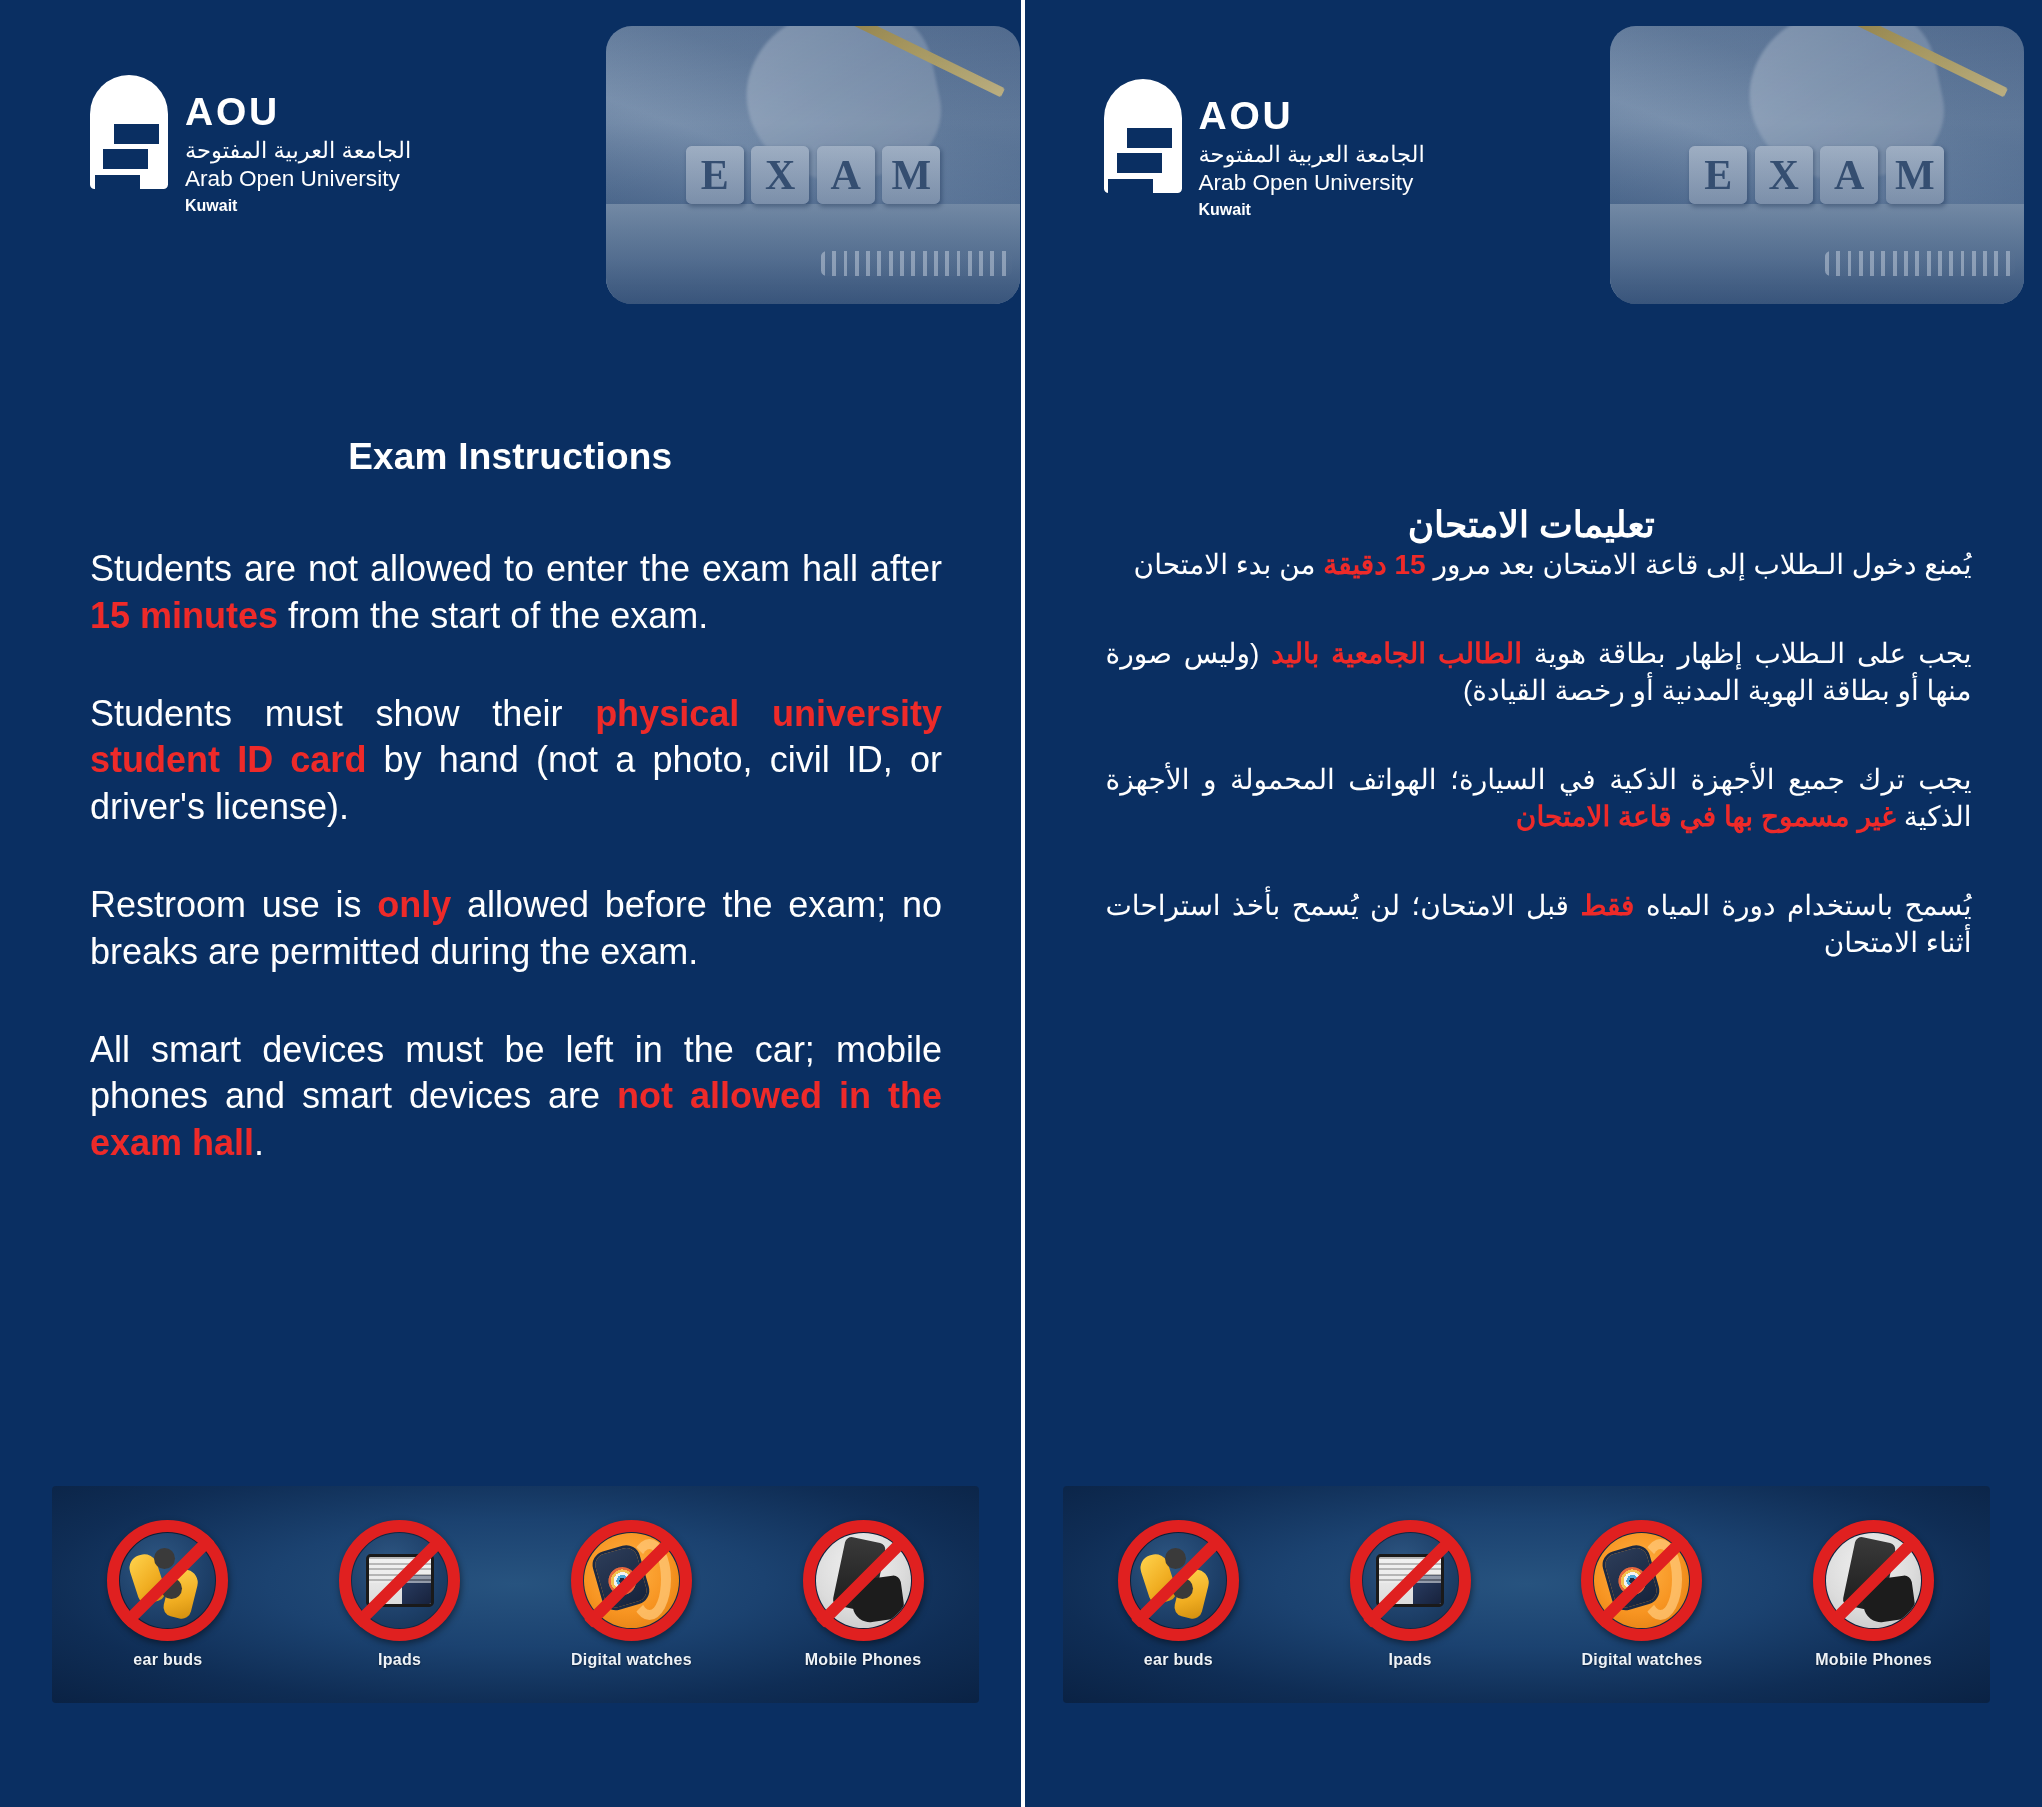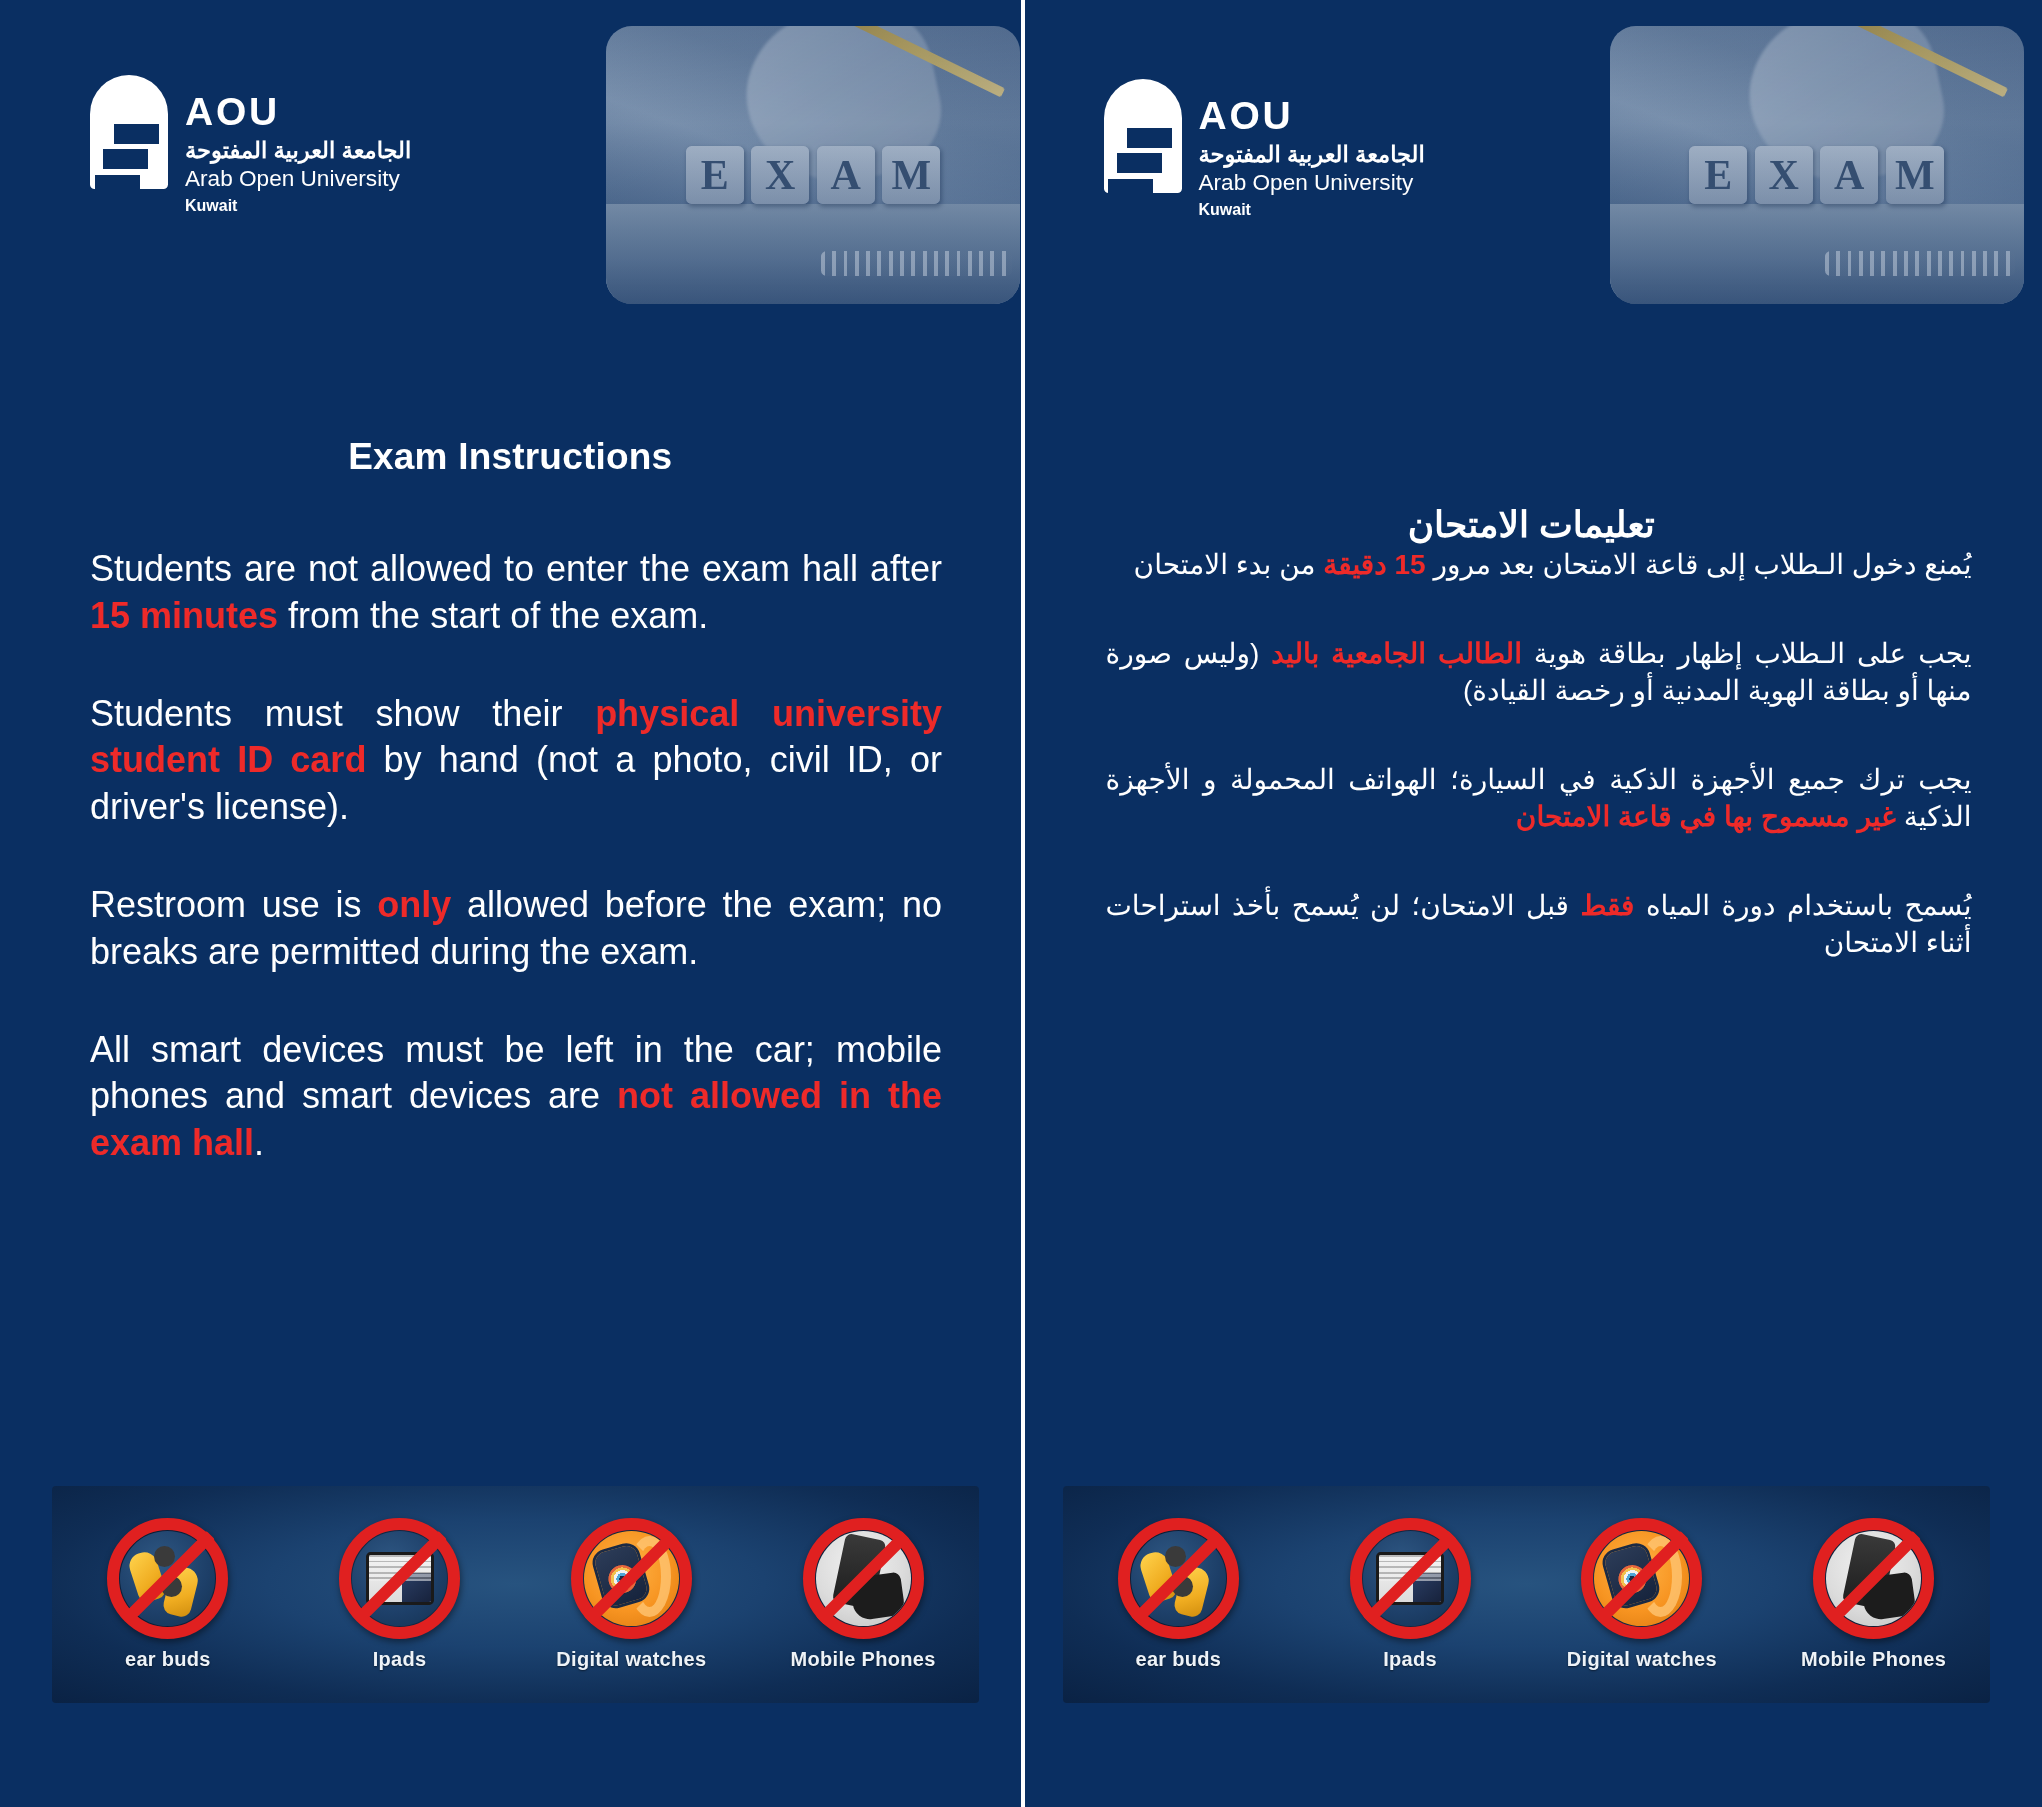--- a/index.html
+++ b/index.html
@@ -57,21 +57,21 @@
   .logo-mark .bar.b2 { top:74px;  width:45px; height:20px; left:13px; }
   .logo-mark .bar.b3 { top:100px; width:45px; height:17px; left:4.7px; }
 
   .logo-text { color:#ffffff; padding-top:17px; }
   .logo-aou {
     font-size:39px; font-weight:700; letter-spacing:2.8px;
     line-height:1; margin-bottom:5.6px;
   }
   .logo-ar {
     font-size:22.6px; line-height:1.25; direction:rtl;
-    white-space:nowrap; font-weight:700;
+    white-space:nowrap; font-weight:400;
   }
   .logo-en {
     font-size:22.6px; line-height:1.25; white-space:nowrap; font-weight:400;
   }
   .logo-branch {
     font-size:16px; font-weight:700; margin-top:3.8px;
   }
 
   
   .hero {
@@ -324,21 +324,21 @@
   .art-phone .hand {
     position:absolute; right:7.5px; bottom:7.5px;
     width:51px; height:43px;
     background:#1c1c1c;
     border-radius:21px 7.5px 15px 17px;
     transform:rotate(-8deg);
   }
 
   .ban-label {
     color:#eef3f8;
-    font-size:20px;
+    font-size:16px;
     font-weight:700;
     letter-spacing:0.3px;
     text-shadow:0 0.9px 1.9px rgba(0,0,0,.5);
     margin-top:3.8px;
   }
 </style>
 </head>
 <body>
 
 <div class="poster">

